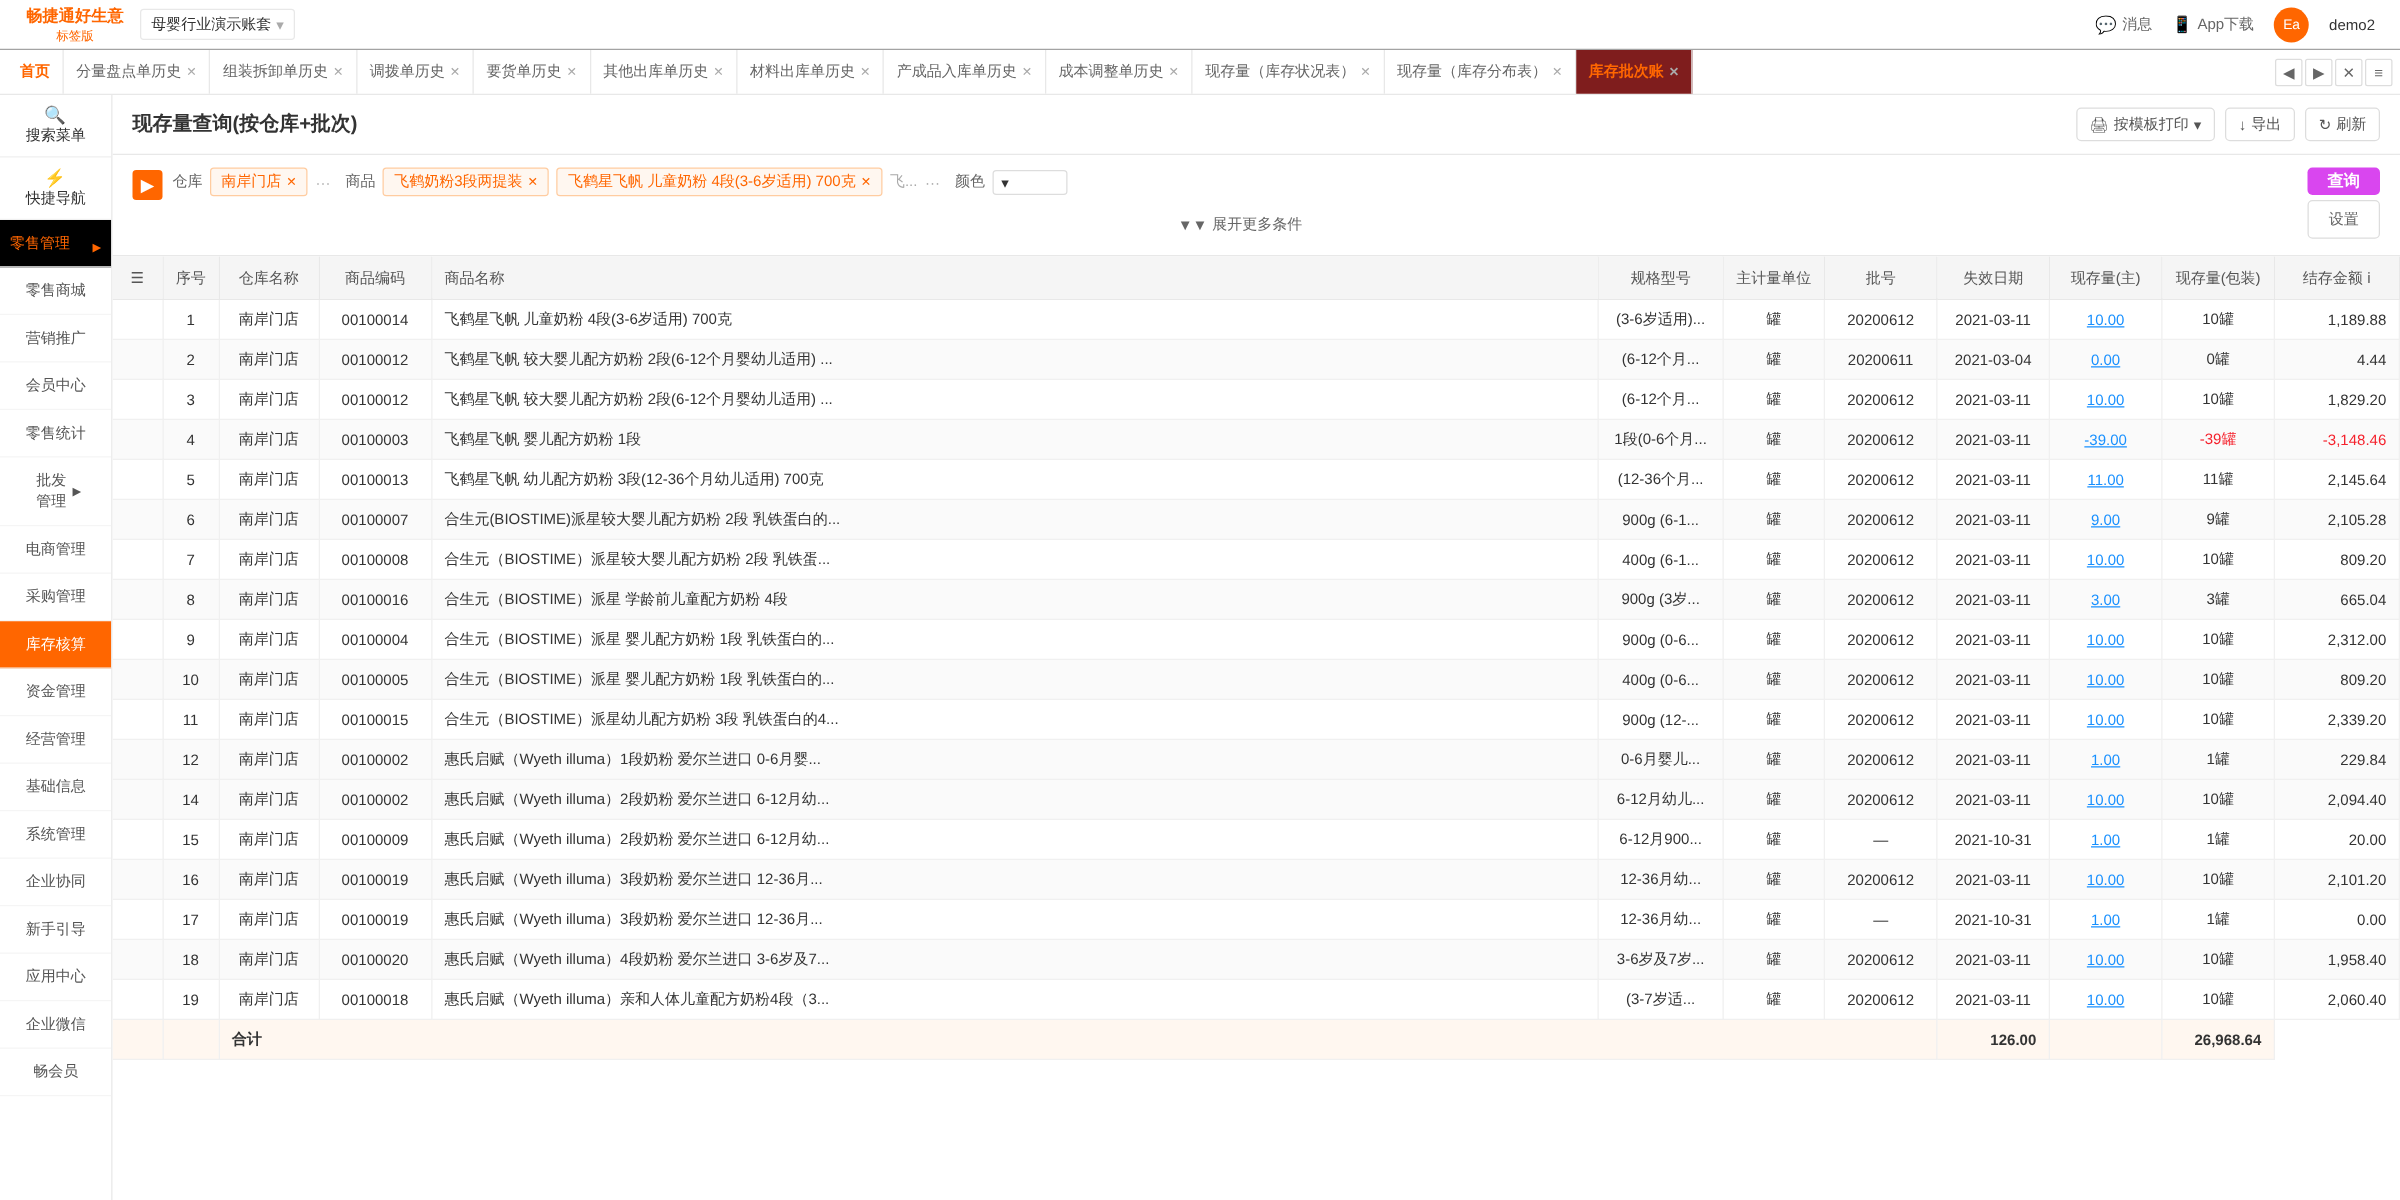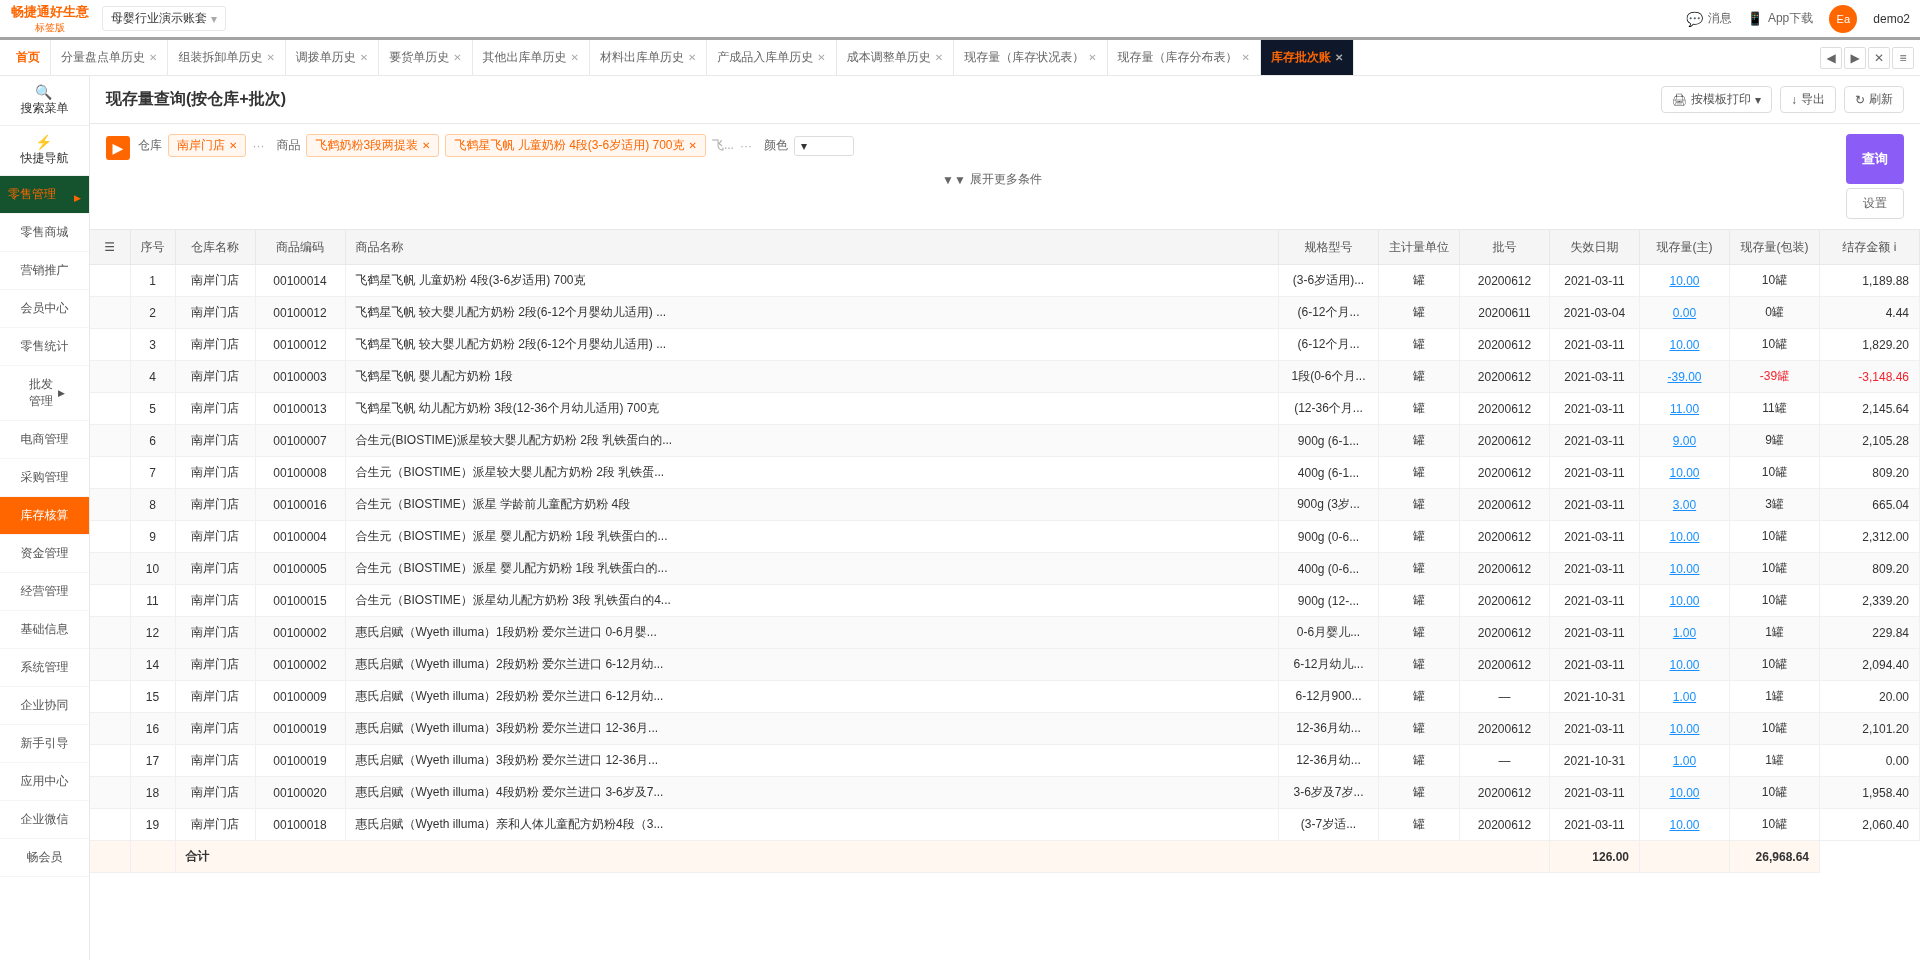--- a/index.html
+++ b/index.html
@@ -1,28 +1,28 @@
 <!DOCTYPE html>
 <html><head>
   <meta charset="utf-8">
   <style>
     * { box-sizing: border-box; margin: 0; padding: 0; }
     body { font-family: "Microsoft YaHei", "PingFang SC", sans-serif; font-size: 12px; background: #f5f5f5; color: #333; display: flex; flex-direction: column; height: 960px; overflow: hidden; }
 
     
-    .top-bar { background: #fff; height: 40px; display: flex; align-items: center; border-bottom: 3px solid #a3a3a3; padding: 0 10px; gap: 12px; flex-shrink: 0; }
+    .top-bar { background: #fff; height: 40px; display: flex; align-items: center; border-bottom: 1px solid #a3a3a3; padding: 0 20px; gap: 12px; flex-shrink: 0; }
     .top-actions { display: flex; align-items: center; gap: 16px; color: #666; font-size: 12px; }
     .top-actions span { cursor: pointer; display: flex; align-items: center; gap: 4px; }
     .avatar { width: 28px; height: 28px; border-radius: 50%; background: #ff6600; color: #fff; display: flex; align-items: center; justify-content: center; font-size: 11px; }
     .user-name { color: #333; font-size: 12px; cursor: pointer; }
 
     
     .tab-bar { background: #fff; height: 36px; display: flex; align-items: center; border-bottom: 1px solid #e8e8e8; padding: 0 6px; overflow: hidden; flex-shrink: 0; gap: 0; }
     .tab-item { display: flex; align-items: center; height: 36px; padding: 0 10px; font-size: 12px; color: #666; border-right: 1px solid #e8e8e8; cursor: pointer; white-space: nowrap; gap: 4px; flex-shrink: 0; }
-    .tab-item.active { color: #ff6600; background: #0f172a; font-weight: bold; }
+    .tab-item.active { color: #ff6600; background: #7f1d1d; font-weight: bold; }
     .tab-home { color: #ff6600; font-weight: bold; }
     .tab-close { color: #aaa; font-size: 10px; cursor: pointer; }
     .tab-nav { display: flex; align-items: center; margin-left: auto; gap: 2px; }
     .tab-nav-btn { width: 22px; height: 22px; display: flex; align-items: center; justify-content: center; cursor: pointer; color: #666; border: 1px solid #ddd; border-radius: 2px; }
 
     
     .main-layout { display: flex; flex: 1; overflow: hidden; }
 
     
     .sidebar { width: 90px; background: #fff; border-right: 1px solid #e8e8e8; display: flex; flex-direction: column; flex-shrink: 0; overflow-y: auto; }
@@ -44,21 +44,21 @@
 
     
     .filter-area { background: #fff; padding: 10px 16px; border-bottom: 1px solid #e8e8e8; flex-shrink: 0; }
     .filter-group { display: flex; align-items: center; gap: 6px; }
     .filter-label { color: #666; white-space: nowrap; font-size: 12px; }
     .filter-tag { display: inline-flex; align-items: center; gap: 4px; padding: 2px 8px; background: #fff7f0; border: 1px solid #ffcca0; border-radius: 3px; color: #ff6600; font-size: 12px; }
     .filter-tag-close { cursor: pointer; color: #ff6600; font-size: 10px; }
     .filter-more { color: #aaa; cursor: pointer; font-size: 12px; }
     .filter-color-select { display: flex; align-items: center; gap: 4px; border: 1px solid #ddd; border-radius: 3px; padding: 2px 6px; cursor: pointer; font-size: 12px; color: #333; min-width: 60px; }
     .expand-more { display: flex; align-items: center; justify-content: center; padding: 6px; cursor: pointer; color: #666; font-size: 12px; gap: 4px; }
-    .btn-query { background: #8b5cf6; color: #fff; border: none; border-radius: 4px; padding: 16px 16px; cursor: pointer; font-size: 13px; font-weight: bold; }
+    .btn-query { background: #d946ef; color: #fff; border: none; border-radius: 4px; padding: 2px 16px; cursor: pointer; font-size: 13px; font-weight: bold; }
     .btn-settings { background: #fff; color: #666; border: 1px solid #ddd; border-radius: 4px; padding: 6px 12px; cursor: pointer; font-size: 12px; }
     .filter-right { margin-left: auto; display: flex; flex-direction: column; gap: 4px; }
     .orange-arrow { display: inline-block; width: 24px; height: 24px; background: #ff6600; color: #fff; border-radius: 3px; text-align: center; line-height: 24px; cursor: pointer; font-size: 14px; flex-shrink: 0; }
 
     
     .table-container { flex: 1; overflow: auto; background: #fff; }
     table { width: 100%; border-collapse: collapse; font-size: 12px; }
     thead tr { background: #f5f5f5; }
     th { padding: 8px 10px; text-align: center; border-bottom: 1px solid #e8e8e8; border-right: 1px solid #e8e8e8; color: #555; font-weight: normal; white-space: nowrap; position: sticky; top: 0; background: #f5f5f5; z-index: 1; }
     td { padding: 7px 10px; text-align: center; border-bottom: 1px solid #f0f0f0; border-right: 1px solid #f0f0f0; color: #333; white-space: nowrap; }
@@ -167,21 +167,21 @@
 
   <div class="sidebar">
     <div class="sidebar-search">
       <div style="font-size:14px;">🔍</div>
       <div>搜索菜单</div>
     </div>
     <div class="sidebar-quicknav">
       <div style="font-size:14px;">⚡</div>
       <div>快捷导航</div>
     </div>
-    <div class="sidebar-item" style="background:#14532d;color:#ff6600;display:flex;align-items:flex-end;justify-content:space-between;padding:10px 8px;">
+    <div class="sidebar-item" style="background:#000000;color:#ff6600;display:flex;align-items:flex-end;justify-content:space-between;padding:10px 8px;">
       <span>零售管理</span>
       <span style="font-size:9px;">▶</span>
     </div>
     <div class="sidebar-item">
       <span>零售商城</span>
     </div>
     <div class="sidebar-item">
       <span>营销推广</span>
     </div>
     <div class="sidebar-item">

